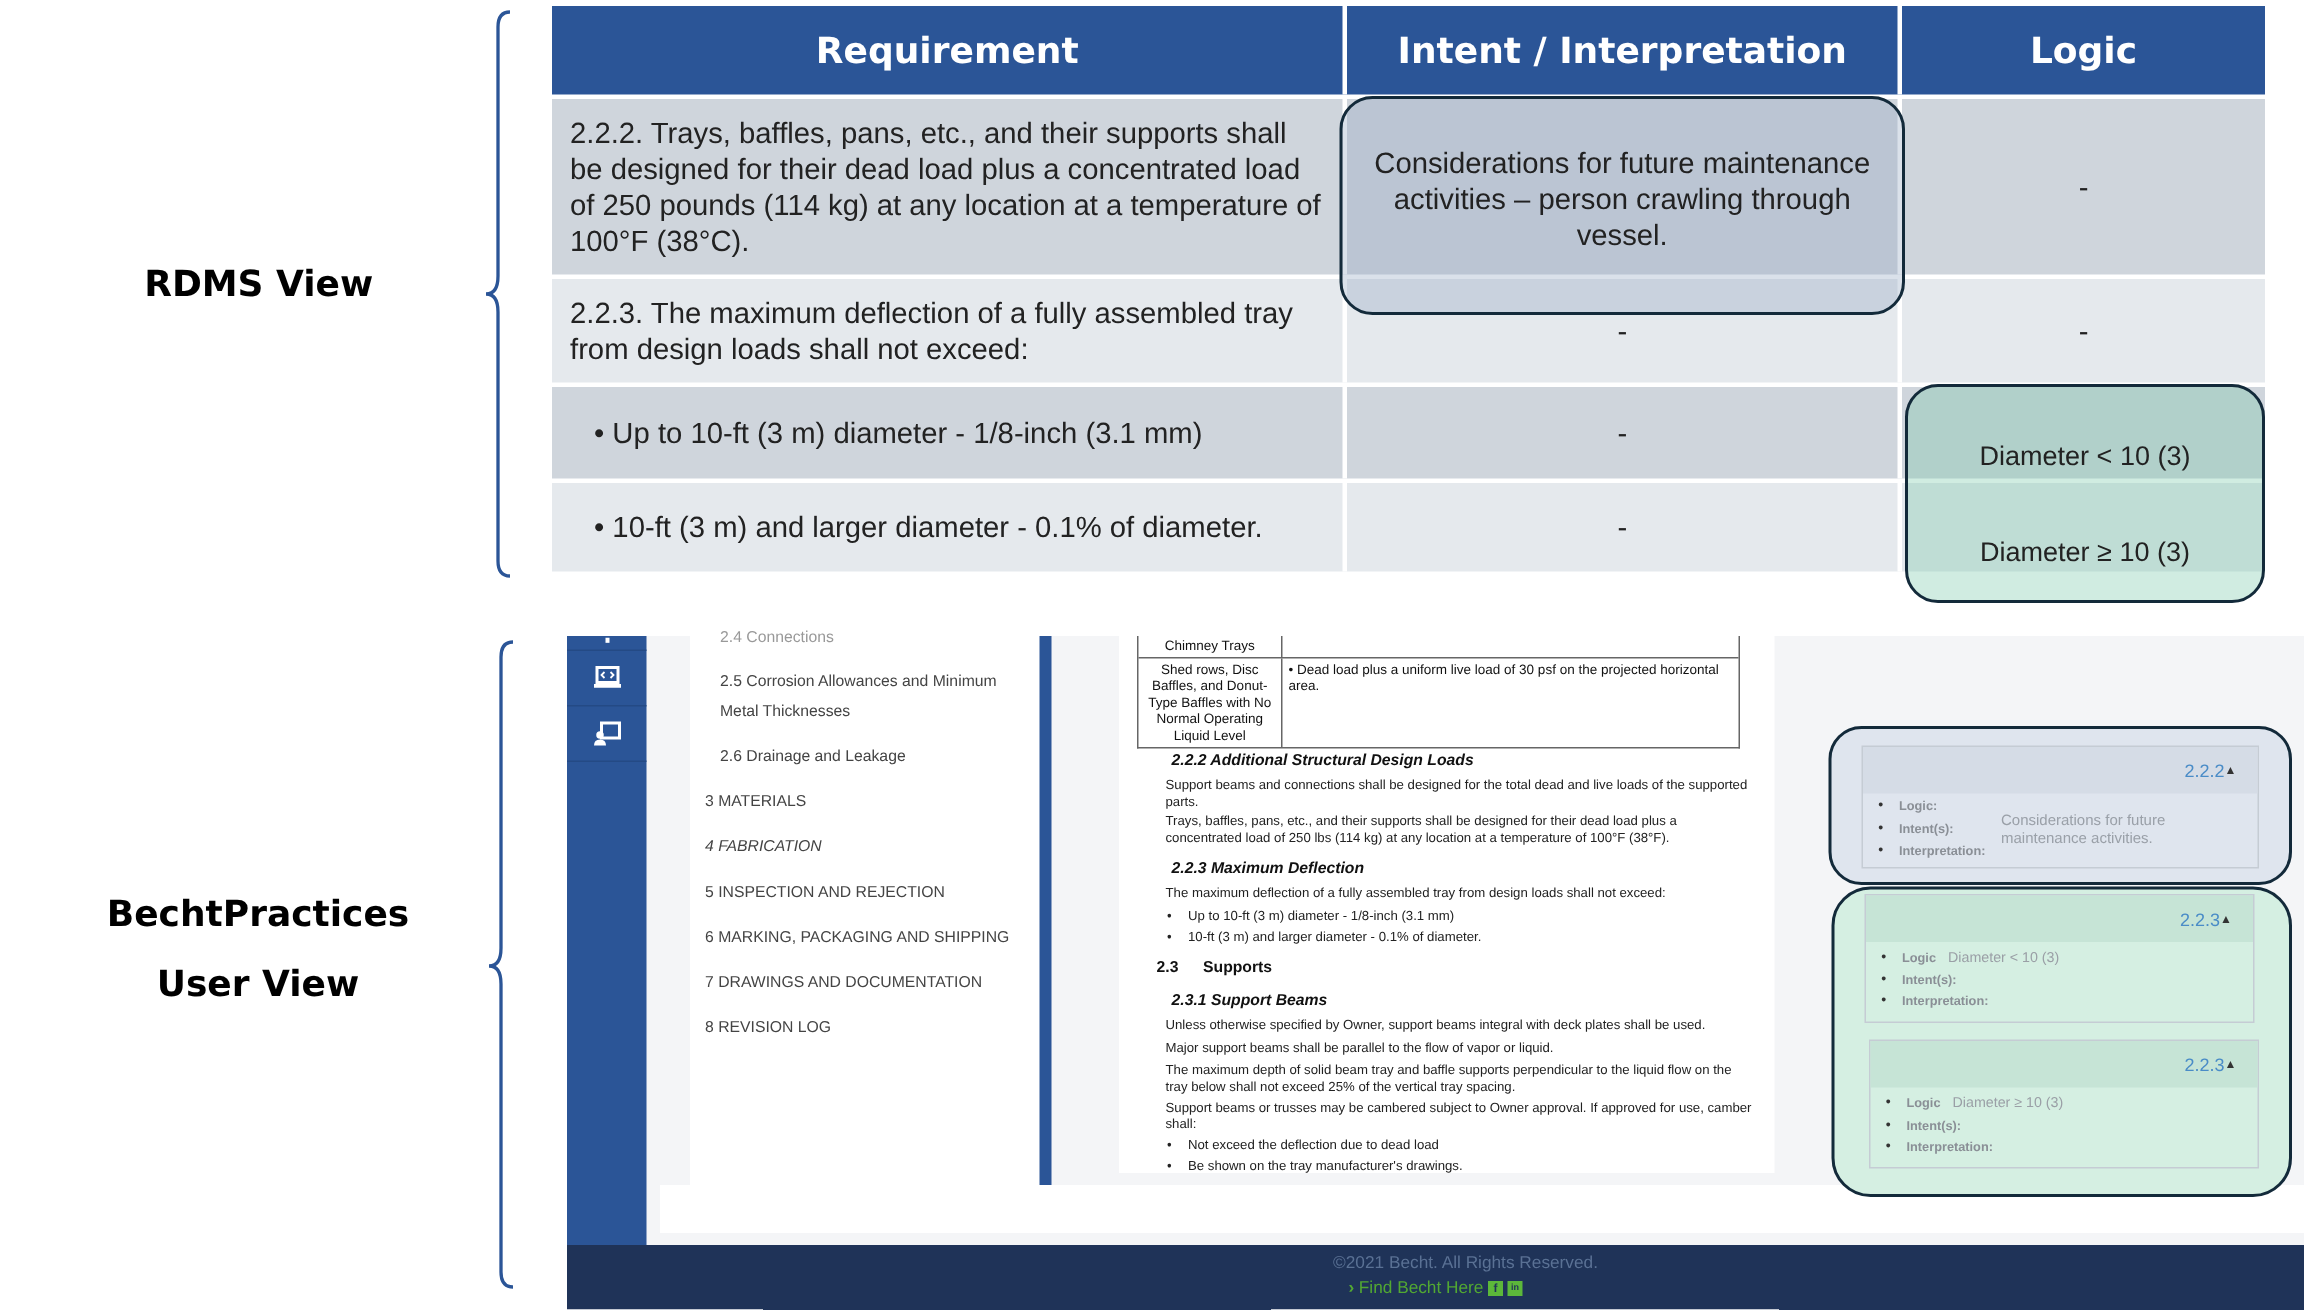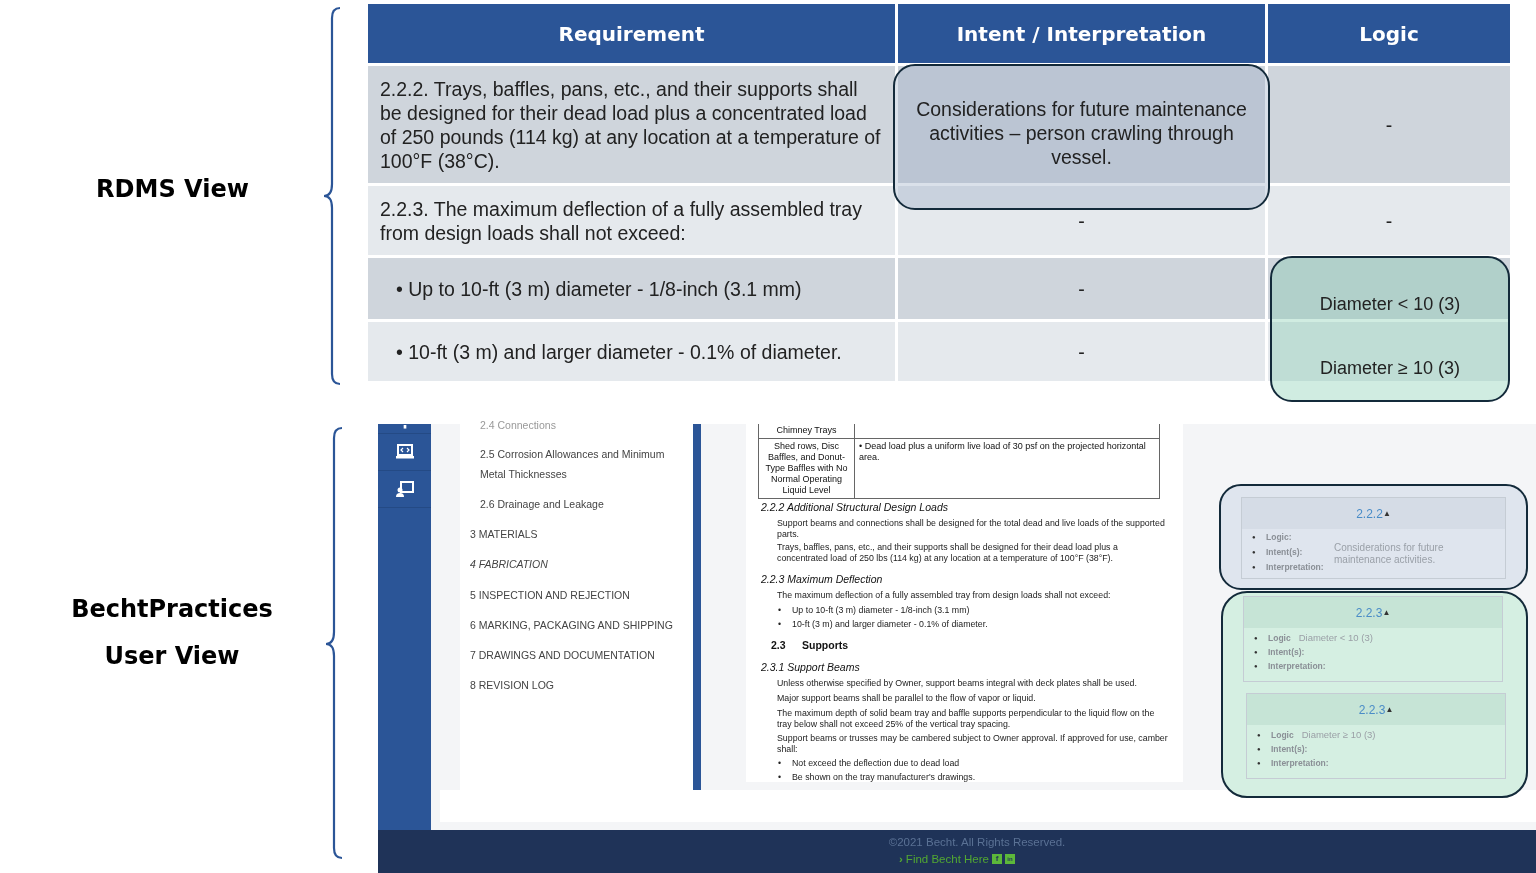--- a/index.html
+++ b/index.html
@@ -14,21 +14,21 @@
 
     
     .rdms { position: absolute; left: 368px; top: 4px; width: 1142px; }
     .rdms-row { display: flex; border-bottom: 3px solid #fff; }
     .rdms-cell { border-right: 3px solid #fff; display: flex; align-items: center; font-size: 19.5px; line-height: 24px; color: #222; }
     .rdms-cell:last-child { border-right: none; }
     .c1 { width: 530px; padding: 0 12px; }
     .c2 { width: 370px; justify-content: center; text-align: center; padding: 0 18px; }
     .c3 { width: 242px; justify-content: center; text-align: center; }
     .rdms-head { background: #2b5597; height: 62px; }
-    .rdms-head .rdms-cell { color: #fff; font-family: "DejaVu Sans", sans-serif; font-weight: bold; font-size: 20px; justify-content: center; }
+    .rdms-head .rdms-cell { color: #fff; font-family: "DejaVu Sans", sans-serif; font-weight: bold; font-size: 24px; justify-content: center; }
     .bg-dark { background: #cfd5dc; }
     .bg-light { background: #e5e9ed; }
     .r1 { height: 120px; }
     .r2 { height: 72px; }
     .r3 { height: 64px; }
     .r4 { height: 62px; }
     .bullet-cell { padding-left: 28px; }
 
     .hl-blue {
       position: absolute; left: 893px; top: 64px; width: 377px; height: 146px;
@@ -48,42 +48,42 @@
     .app-nav { position: absolute; left: 82px; top: 0; width: 234px; height: 366px; background: #fff; }
     .nav-item { position: absolute; font-size: 10.5px; color: #444; line-height: 20px; }
     .nav-sub { left: 20px; }
     .nav-top { left: 10px; }
     .app-divider { position: absolute; left: 315px; top: 0; width: 8px; height: 366px; background: #2b5597; }
     .app-doc { position: absolute; left: 368px; top: 0; width: 437px; height: 358px; background: #fff; font-family: "Liberation Sans", sans-serif; color: #111; }
     .doc-table { position: absolute; left: 12px; top: 0; width: 402px; border: 1px solid #666; border-top: none; font-size: 9px; }
     .doc-table .row { display: flex; }
     .doc-table .dc1 { width: 96px; border-right: 1px solid #666; text-align: center; line-height: 11px; padding: 2px 3px; }
     .doc-table .dc2 { flex: 1; padding: 2px 4px; line-height: 11px; }
-    .doc-h3 { position: absolute; left: 15px; font-weight: normal; font-style: italic; font-size: 10.5px; text-align: right; }
+    .doc-h3 { position: absolute; left: 35px; font-weight: bold; font-style: italic; font-size: 10.5px; text-align: right; }
     .doc-h2 { position: absolute; left: 25px; font-weight: bold; font-size: 10.5px; }
     .doc-p { position: absolute; left: 31px; width: 392px; font-size: 8.8px; line-height: 10.5px; color: #222; }
     .doc-li { position: absolute; left: 46px; font-size: 8.8px; line-height: 10.5px; color: #222; }
     .doc-li::before { content: "•"; position: absolute; left: -14px; }
     .app-content-bottom { position: absolute; left: 62px; top: 366px; width: 1096px; height: 32px; background: #fff; }
     .app-footer { position: absolute; left: 0; top: 406px; width: 1158px; height: 43px; background: #1f3358; text-align: center; font-size: 11.5px; }
     .footer-copy { color: #5a7194; display: block; margin-top: 4px; line-height: 16px; padding-left: 40px; }
     .footer-link { color: #52a832; line-height: 18px; display: inline-flex; align-items: center; gap: 3px; }
     .soc { display: inline-block; width: 10px; height: 10px; background: #5cb83a; color: #1f3358; font-size: 8px; line-height: 10px; font-weight: bold; text-align: center; }
 
     
     .acc-wrap-blue {
       position: absolute; left: 1219px; top: 484px; width: 309px; height: 106px;
       border: 2.5px solid #132a3a; border-radius: 22px; background: #dfe5ee;
     }
     .acc-wrap-green {
       position: absolute; left: 1221px; top: 591px; width: 307px; height: 207px;
       border: 2.5px solid #132a3a; border-radius: 26px; background: #d5efe2;
     }
     .acc { position: absolute; border: 1.5px solid #c5ccd4; }
-    .acc-head { height: 31px; display: flex; align-items: center; justify-content: center; padding: 0 14px 0 14px; font-size: 12px; color: #4a8cc7; }
+    .acc-head { height: 31px; display: flex; align-items: center; justify-content: flex-end; padding: 0 14px 0 14px; font-size: 12px; color: #4a8cc7; }
     .acc-caret { font-size: 8px; color: #333; }
     .acc-body { padding: 3px 10px; font-size: 8.5px; line-height: 14px; color: #8a8f96; }
     .acc-li { position: relative; padding-left: 14px; }
     .acc-li::before { content: "●"; position: absolute; left: 0; top: 0; color: #333; font-size: 6px; }
     .acc-key { font-weight: bold; color: #8a8f96; display: inline-block; }
     .acc-val { color: #9a9fa6; font-size: 9.5px; margin-left: 8px; }
   </style>
 </head>
 <body>
 

